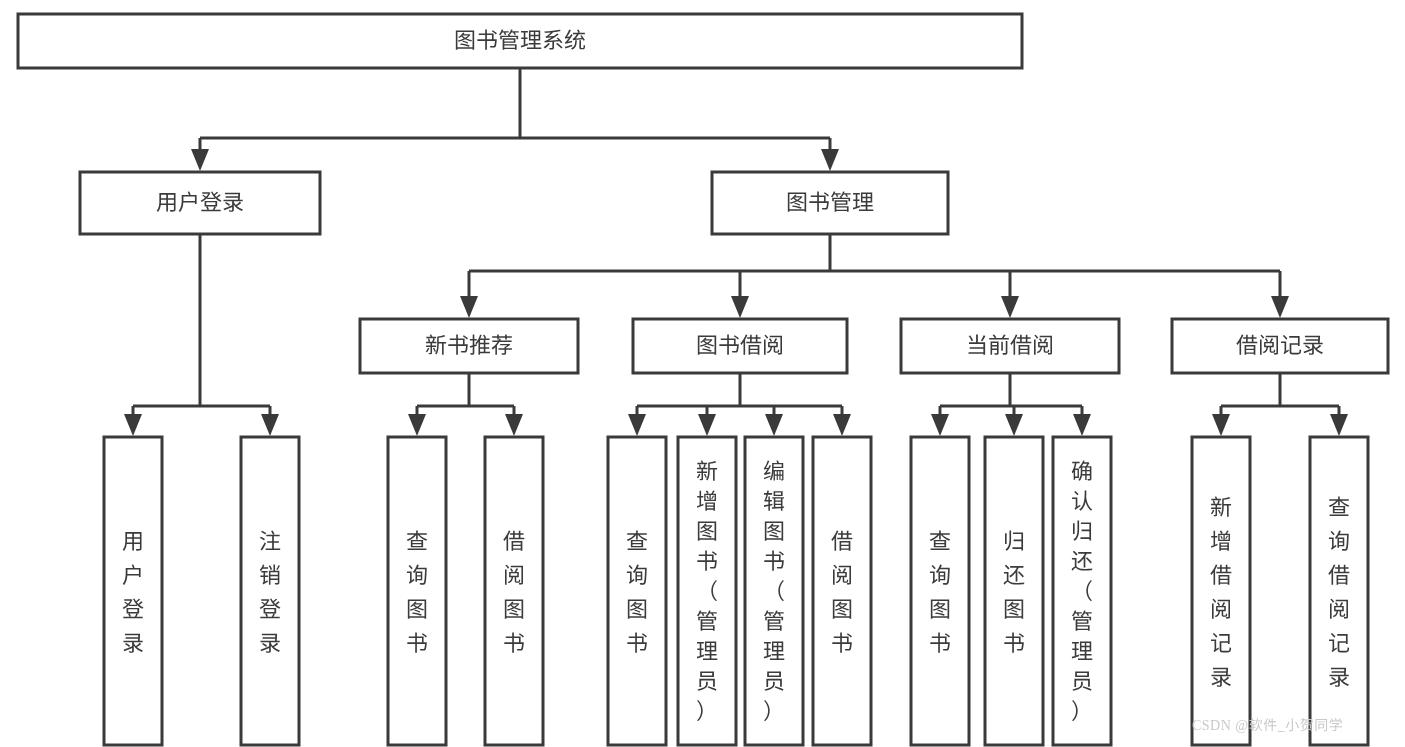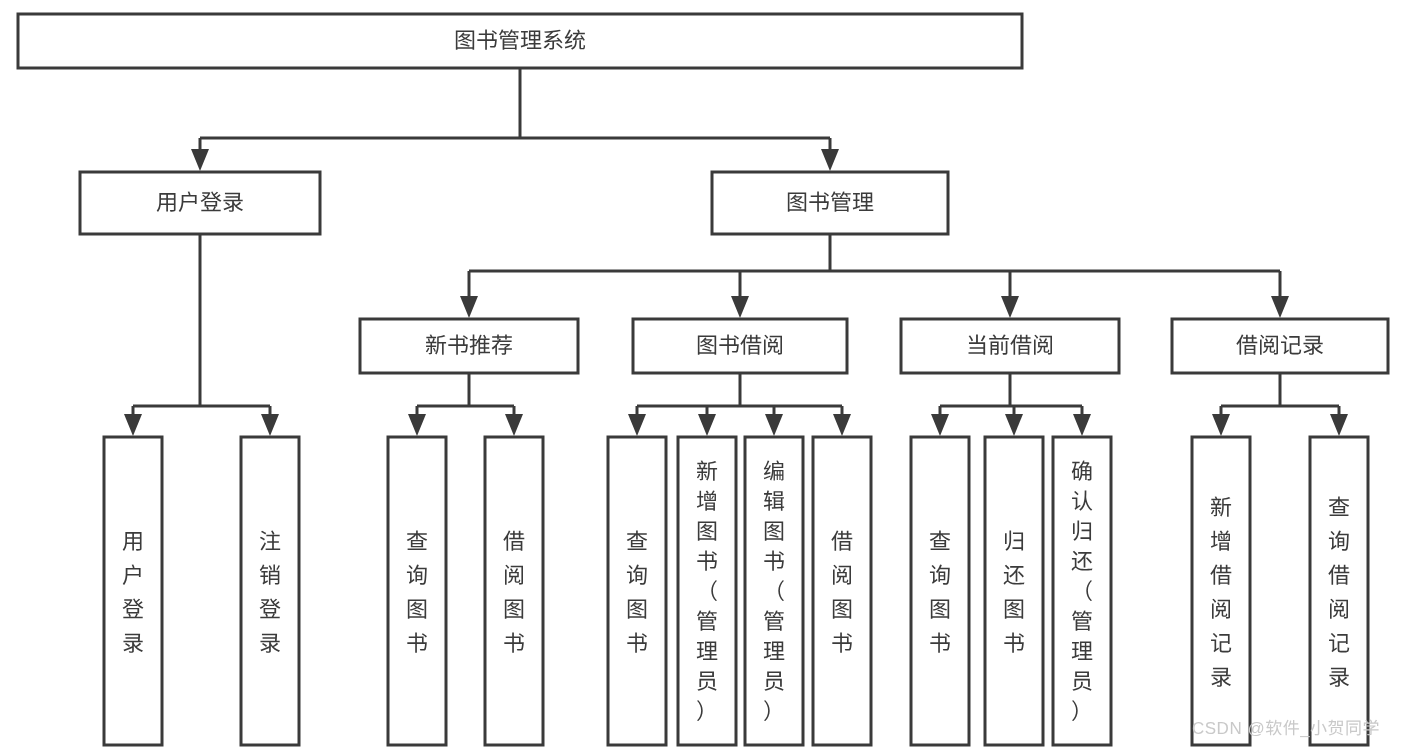--- a/index.html
+++ b/index.html
@@ -51,22 +51,22 @@
     dominant-baseline: middle;
   }
   .node-label-vertical {
     fill: #3b3b3b;
     font-family: "DejaVu Sans", "Liberation Sans", sans-serif;
     font-size: 22px;
     text-anchor: middle;
   }
   .watermark {
     position: absolute;
-    font-family: Liberation Sans, sans-serif;
-    font-size: 17px;
+    font-family: Liberation Serif, serif;
+    font-size: 14px;
     color: #c9c9c9;
     white-space: nowrap;
     letter-spacing: 0.5px;
     pointer-events: none;
   }
 </style>
 </head>
 <body>
 
 <div id="diagram-root">

